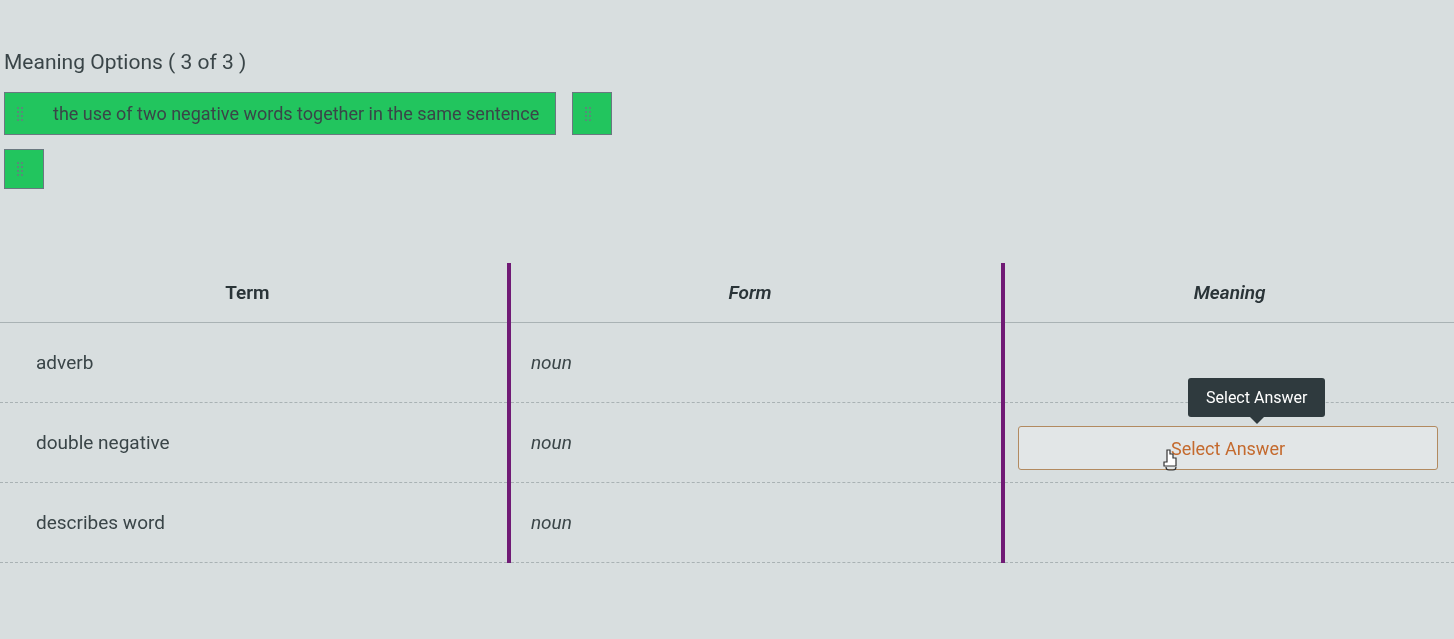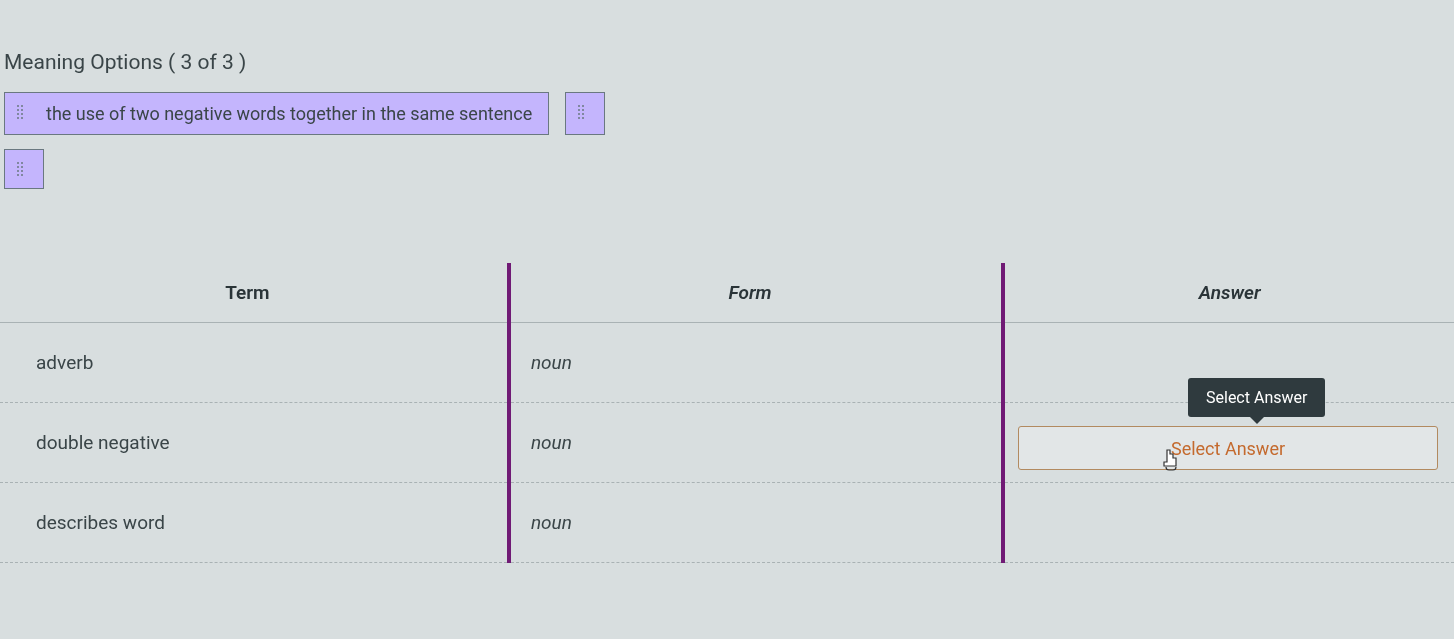--- a/index.html
+++ b/index.html
@@ -27,28 +27,28 @@
       padding: 12px 0 18px 4px;
     }
     .options-row {
       display: flex;
       flex-wrap: wrap;
       gap: 16px;
       padding: 0 0 14px 4px;
     }
     .option-card {
       display: flex;
-      align-items: flex-start;
-      background: #c4b5fd;
+      align-items: center;
+      background: #22c55e;
       border: 1px solid #6a7880;
       padding: 10px 16px 10px 8px;
       font-size: 18px;
       color: #3a4548;
       cursor: grab;
-      gap: 19px;
+      gap: 26px;
     }
     .drag-handle {
       display: inline-flex;
       flex-direction: column;
       gap: 2px;
       padding: 2px 4px;
     }
     .drag-handle-row {
       display: flex;
       gap: 2px;
@@ -213,21 +213,21 @@
       </span>
     </div>
   </div>
 
   <div class="table-wrap">
     <table>
       <thead>
         <tr>
           <th class="col-term">Term</th>
           <th class="col-form vline">Form</th>
-          <th class="col-meaning vline">Answer</th>
+          <th class="col-meaning vline">Meaning</th>
         </tr>
       </thead>
       <tbody>
         <tr>
           <td class="col-term">adverb</td>
           <td class="col-form vline">noun</td>
           <td class="col-meaning vline"></td>
         </tr>
         <tr>
           <td class="col-term">double negative</td>

